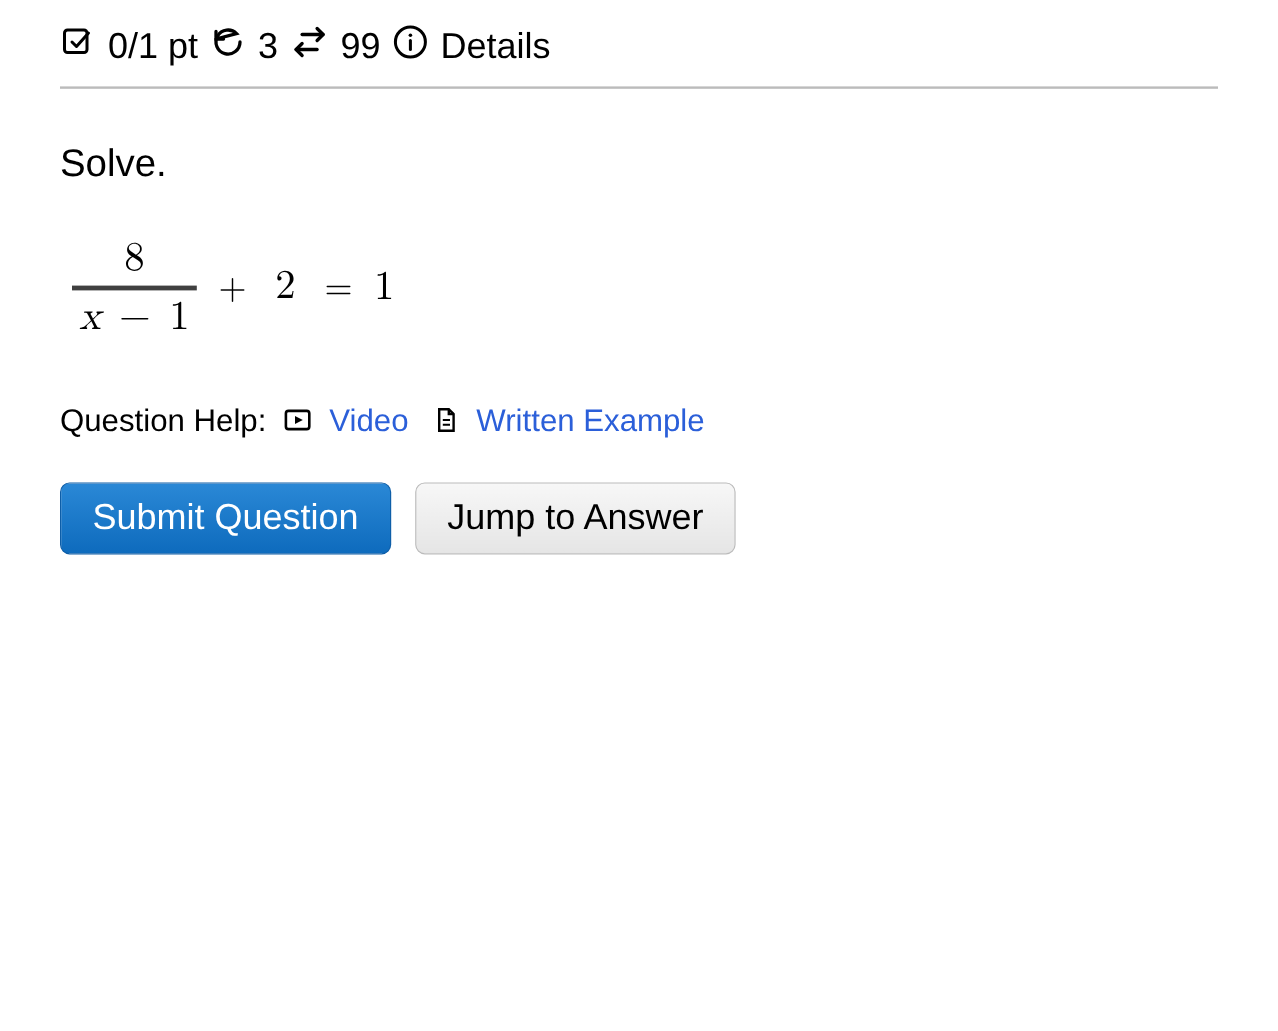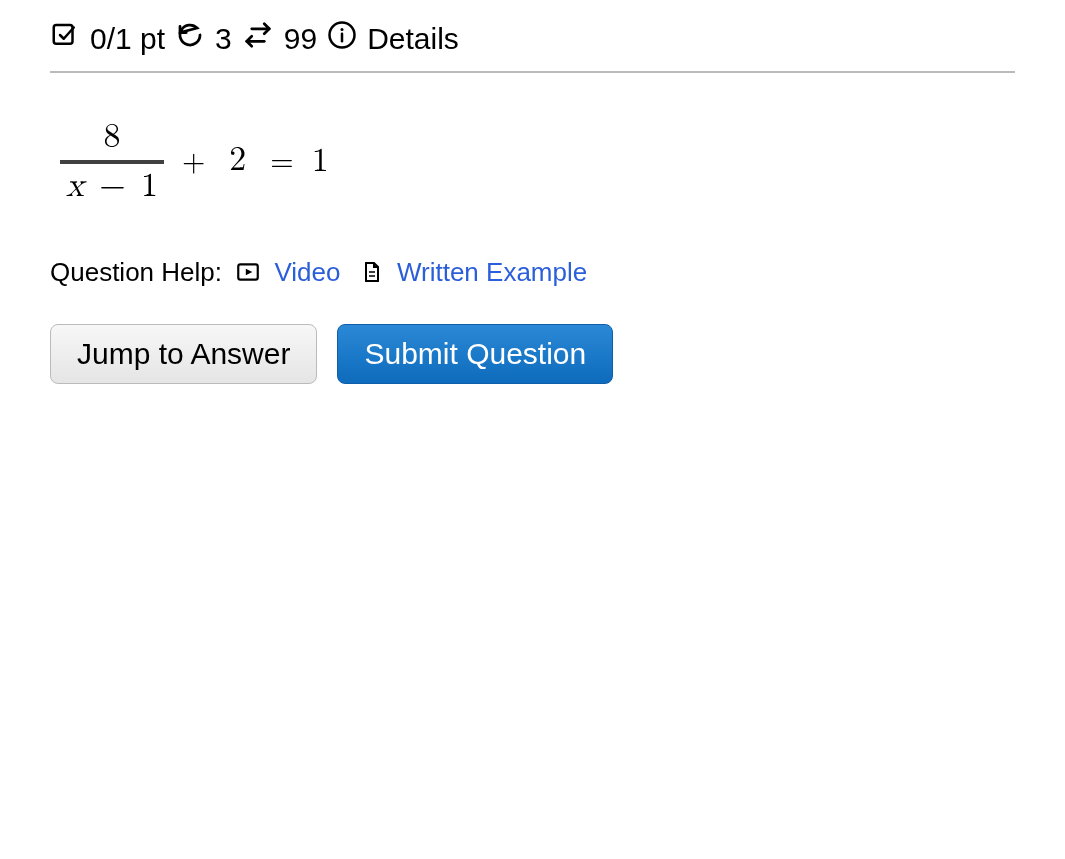--- a/index.html
+++ b/index.html
@@ -142,20 +142,21 @@
     <span class="icon-svg" style="cursor:pointer;">
       <svg width="30" height="30" viewBox="0 0 24 24" fill="none" stroke="#000" stroke-width="2">
         <circle cx="12" cy="12" r="10"></circle>
         <circle cx="12" cy="7.5" r="1.2" fill="#000" stroke="none"></circle>
         <path d="M12 11 v6" stroke-linecap="round"></path>
       </svg>
     </span>
     <span style="cursor:pointer;">Details</span>
   </div>
 
+  <div class="prompt">Solve.</div>
 
   <div class="equation">
     <span class="frac">
       <span class="num">8</span>
       <span class="den">
         <span class="mathvar">x</span>
         <span style="padding:0 4px;">−</span>
         <span>1</span>
       </span>
     </span>
@@ -183,17 +184,17 @@
         <svg width="24" height="26" viewBox="0 0 24 24" fill="none" stroke="#000" stroke-width="2">
           <path d="M6 3 h8 l4 4 v14 H6 z"></path>
           <path d="M14 3 v4 h4"></path>
           <path d="M9 12 h6 M9 16 h6" stroke-width="1.6"></path>
         </svg>
       </span><span>Written Example</span>
     </a>
   </div>
 
   <div class="btn-row">
+    <button class="btn btn-primary">Submit Question</button>
     <button class="btn btn-secondary">Jump to Answer</button>
-    <button class="btn btn-primary">Submit Question</button>
   </div>
 
 </div>
 
 </body></html>

